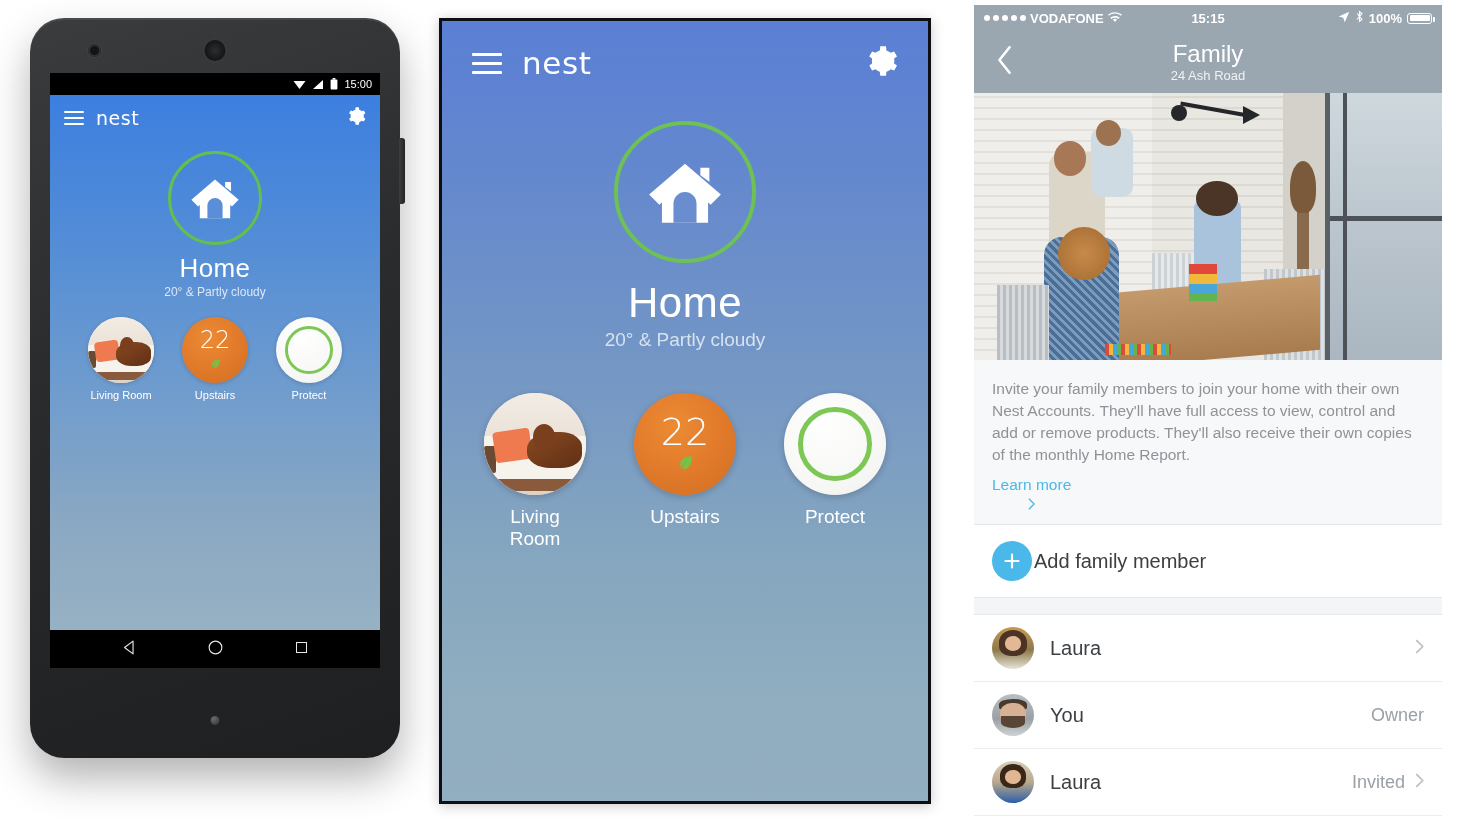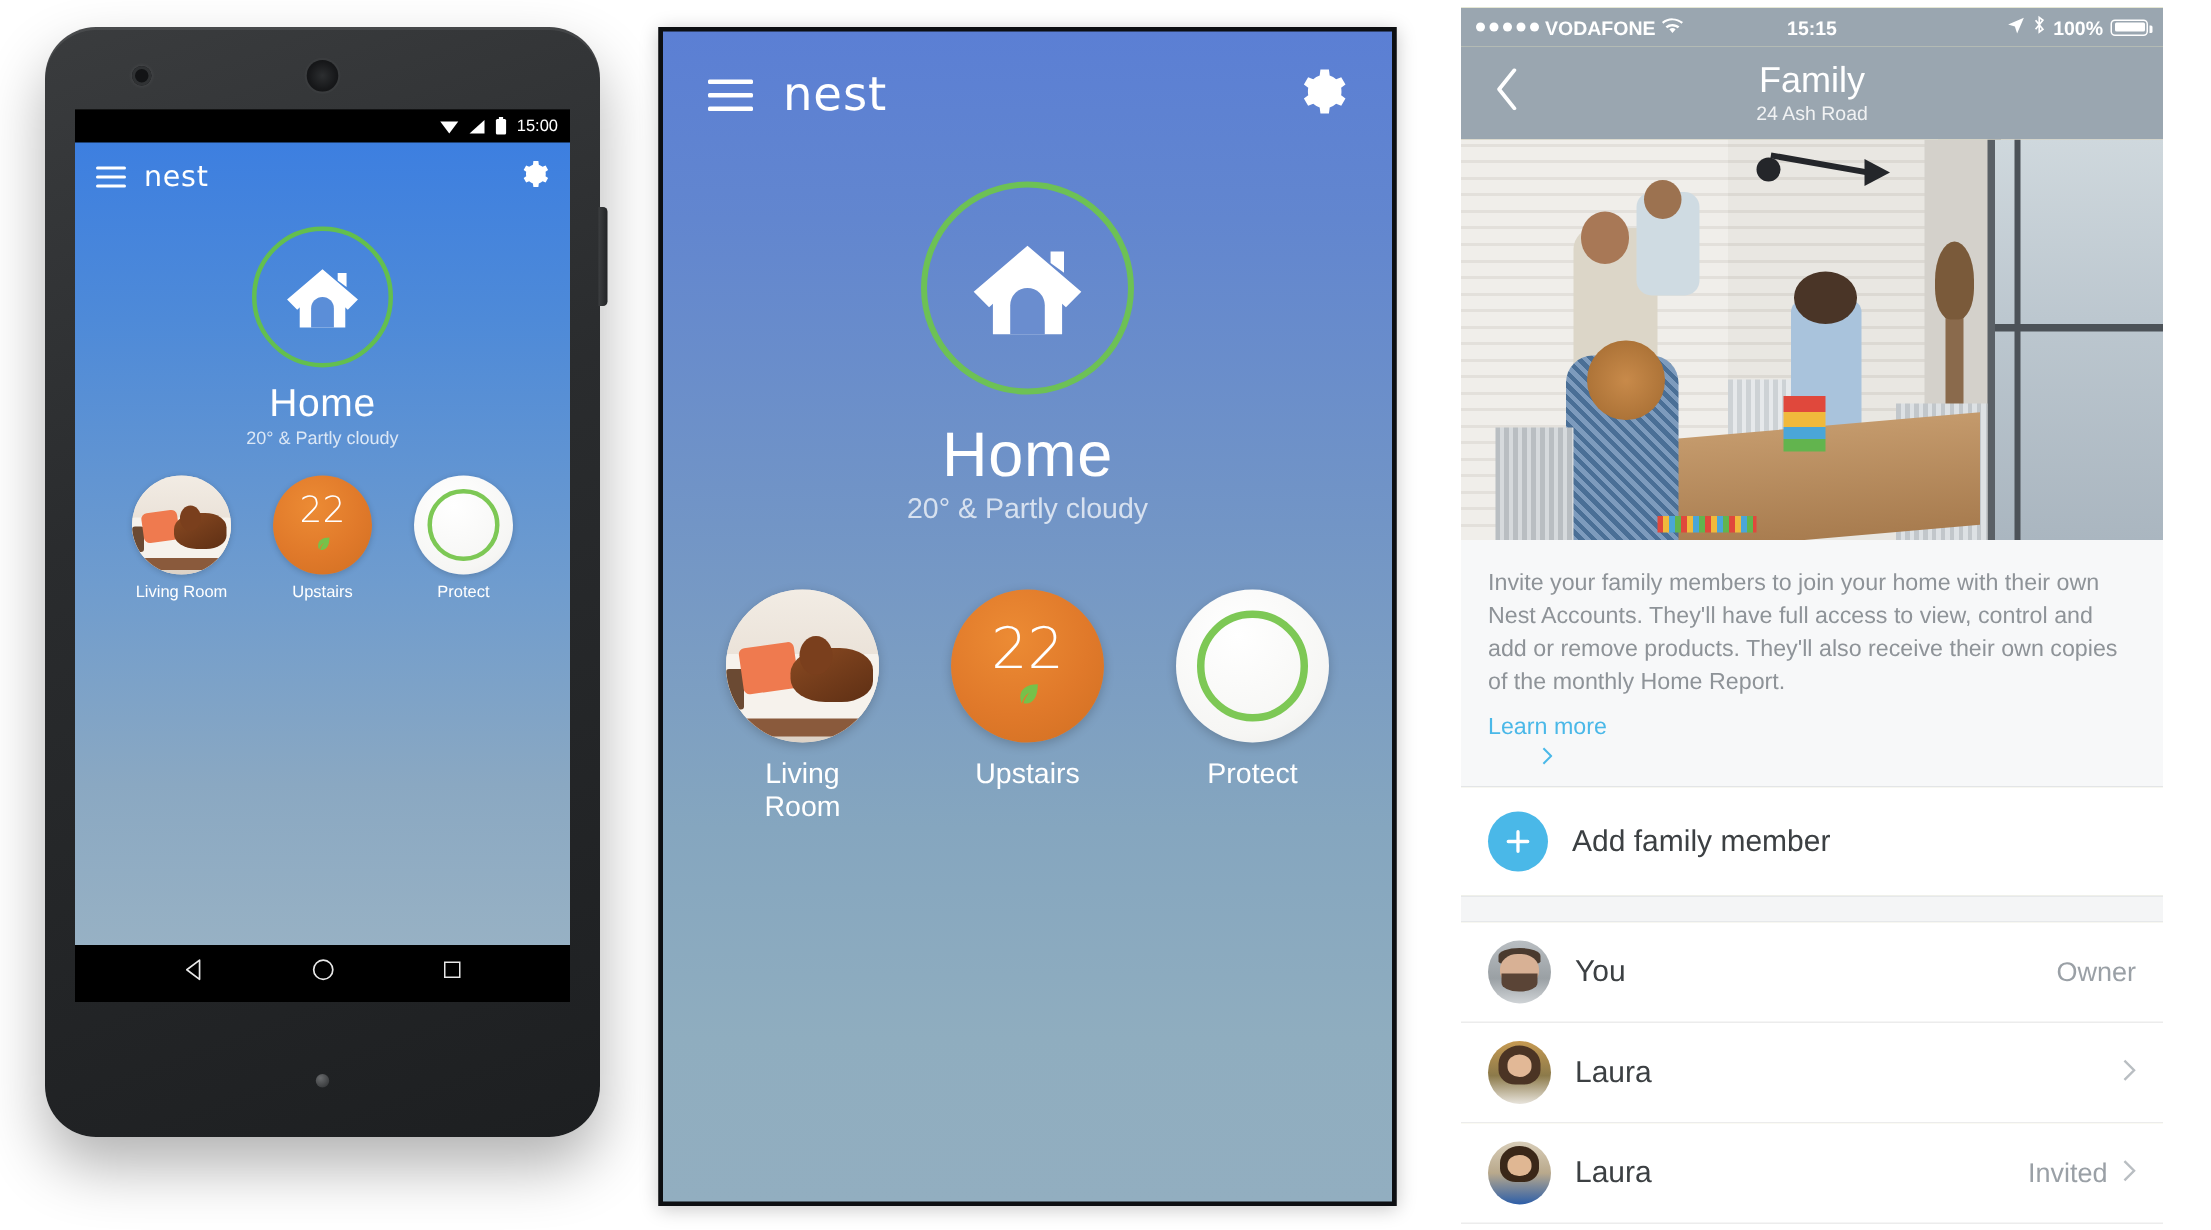--- a/index.html
+++ b/index.html
@@ -194,21 +194,21 @@
     background: repeating-linear-gradient(90deg,#c2c7cb 0px,#c2c7cb 3px,#dde1e4 3px,#dde1e4 6px); }
   .ph-chairM { position:absolute; left:38%; bottom:18%; width:9%; height:22%;
     background: repeating-linear-gradient(90deg,#cdd2d5 0px,#cdd2d5 3px,#e6e9eb 3px,#e6e9eb 6px); }
   .ph-crayons { position:absolute; left:28%; bottom:2%; width:14%; height:4%;
     background: repeating-linear-gradient(90deg,#e0483c 0px,#e0483c 4px,#f0b93c 4px,#f0b93c 8px,#4aa6d8 8px,#4aa6d8 12px,#62b44e 12px,#62b44e 16px); }
 
   .i-desc { padding: 18px 18px 14px 18px; background:#f7f8f9; border-bottom: 1px solid #e3e5e7; }
   .i-desc p { color:#8e9398; font-size: 15.5px; line-height: 1.42; }
   .i-learn { color:#4ab8e8; font-size: 15.5px; margin-top: 10px; display:inline-flex; align-items:center; gap:4px; cursor:pointer;flex-direction:column; }
 
-  .i-addrow { display:flex; align-items:center; gap: 16px; padding: 16px 18px; background:#fff; cursor:pointer; }
+  .i-addrow { display:flex; align-items:center; gap: 2px; padding: 16px 18px; background:#fff; cursor:pointer; }
   .plus-circle {
     width: 40px; height: 40px; border-radius: 50%; background:#4ab8e8;
     display:flex; align-items:center; justify-content:center; flex: 0 0 auto;
   }
   .plus-circle::before { content:''; position:absolute; }
   .i-addlabel { font-size: 20px; color:#3c4043; }
   .i-gap { height: 18px; background:#f4f5f6; border-top:1px solid #e6e8ea; border-bottom:1px solid #e6e8ea; }
 
   .i-row { display:flex; align-items:center; gap: 16px; padding: 12px 18px; background:#fff;
     border-bottom: 1px solid #ececec; cursor:pointer; }
@@ -499,48 +499,48 @@
         <svg width="20" height="20" viewBox="0 0 20 20" fill="none" stroke="#fff" stroke-width="2.2" stroke-linecap="round">
             <path d="M10 3.5 V16.5 M3.5 10 H16.5"></path>
           </svg>
       </span>
       <span class="i-addlabel">Add family member</span>
     </div>
 
     <div class="i-gap"></div>
 
     <div class="i-row">
-      <span class="avatar av-you">
-        <span class="hair"></span>
-          <span class="face"></span>
-          <span class="beard"></span>
-      </span>
-      <span class="i-name">You</span>
-      <span class="i-meta">
-        <span>Owner</span>
-      </span>
-    </div>
-
-    <div class="i-row">
       <span class="avatar av-laura">
         <span class="hair"></span>
           <span class="hair2"></span>
       </span>
       <span class="i-name">Laura</span>
       <span class="i-meta">
         <span></span>
         <span class="chev">
           <svg width="9" height="15" viewBox="0 0 8 14" fill="none" stroke="#b9bec2" stroke-width="1.5">
               <path d="M1 1 L7 7 L1 13"></path>
             </svg>
         </span>
       </span>
     </div>
 
     <div class="i-row">
+      <span class="avatar av-you">
+        <span class="hair"></span>
+          <span class="face"></span>
+          <span class="beard"></span>
+      </span>
+      <span class="i-name">You</span>
+      <span class="i-meta">
+        <span>Owner</span>
+      </span>
+    </div>
+
+    <div class="i-row">
       <span class="avatar av-lisa">
         <span class="hair"></span>
           <span class="hair2"></span>
       </span>
       <span class="i-name">Laura</span>
       <span class="i-meta">
         <span>Invited</span>
         <span class="chev">
           <svg width="9" height="15" viewBox="0 0 8 14" fill="none" stroke="#b9bec2" stroke-width="1.5">
               <path d="M1 1 L7 7 L1 13"></path>

